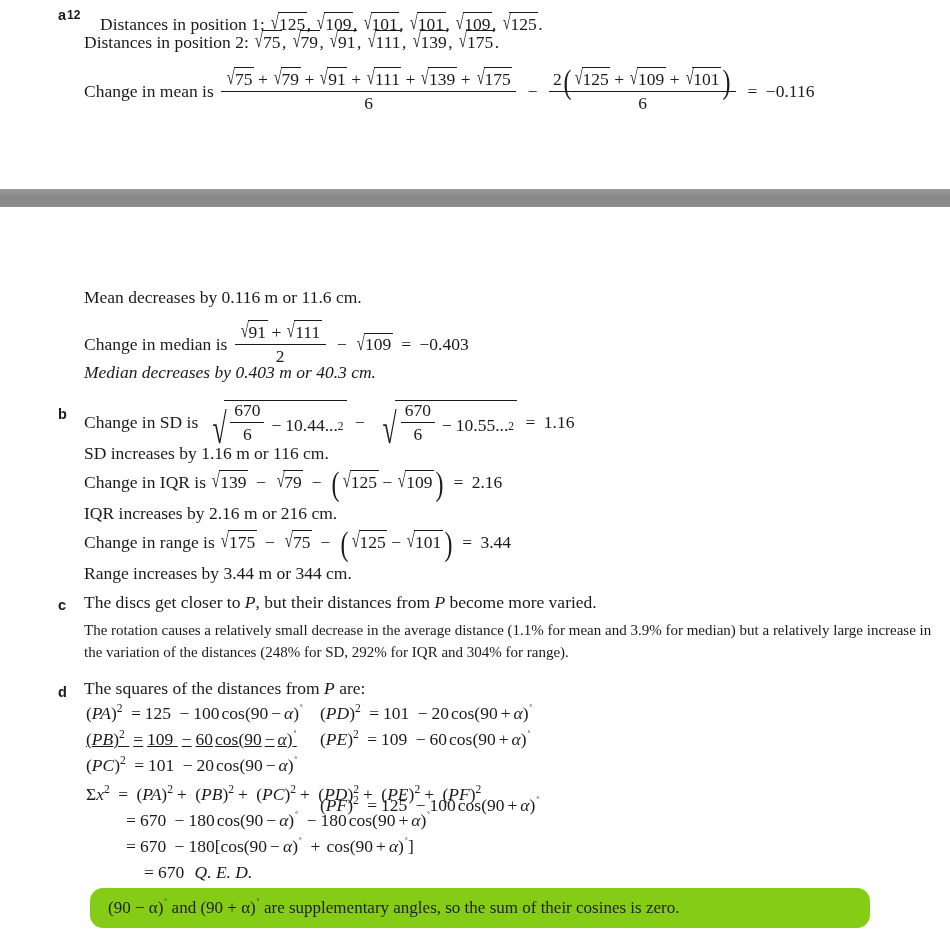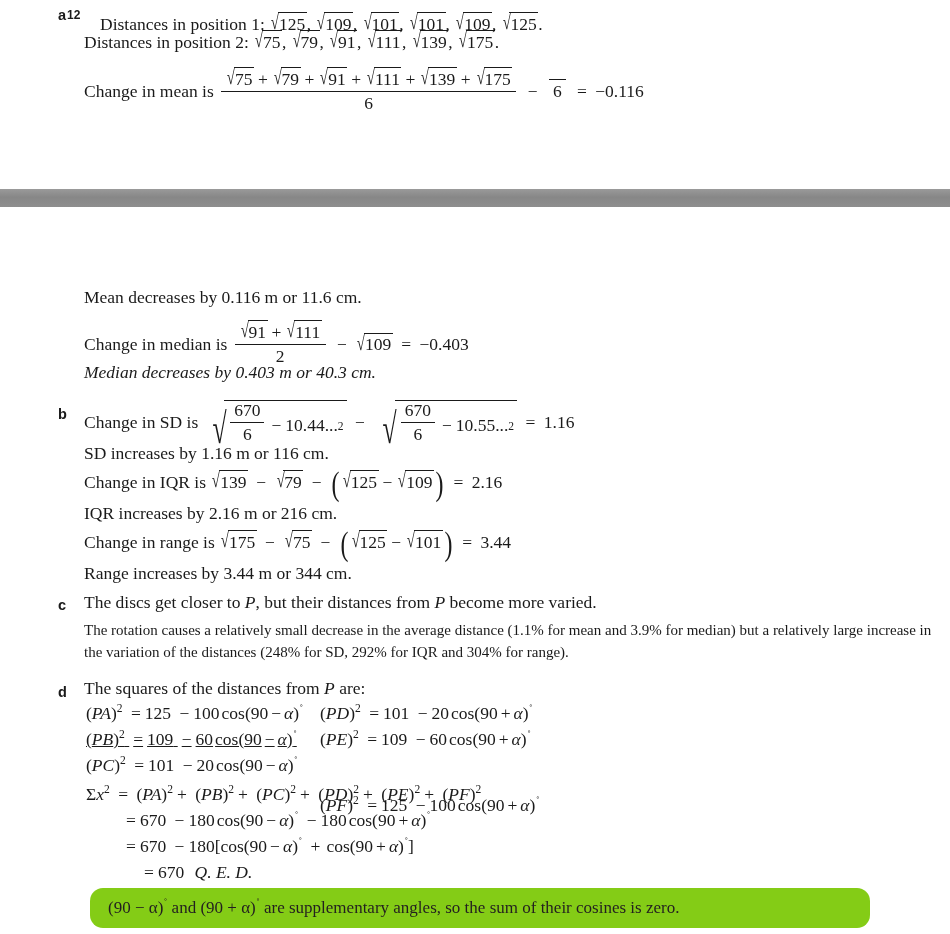--- a/index.html
+++ b/index.html
@@ -163,20 +163,23 @@
 <div class="row eq-text" style="left:84px; top:70px;">
   <span>Change in mean is</span>
   <span class="frac math">
     <span class="num">
       <span class="sqrt"><span class="rad">√</span><span class="rand">75</span></span><span class="op">+</span><span class="sqrt"><span class="rad">√</span><span class="rand">79</span></span><span class="op">+</span><span class="sqrt"><span class="rad">√</span><span class="rand">91</span></span><span class="op">+</span><span class="sqrt"><span class="rad">√</span><span class="rand">111</span></span><span class="op">+</span><span class="sqrt"><span class="rad">√</span><span class="rand">139</span></span><span class="op">+</span><span class="sqrt"><span class="rad">√</span><span class="rand">175</span></span>
     </span>
     <span class="den">6</span>
   </span>
   <span class="op math">−</span>
   <span class="frac math">
+    <span class="num">
+      <span>2</span><span class="pbig">(</span><span class="sqrt"><span class="rad">√</span><span class="rand">125</span></span><span class="op">+</span><span class="sqrt"><span class="rad">√</span><span class="rand">109</span></span><span class="op">+</span><span class="sqrt"><span class="rad">√</span><span class="rand">101</span></span><span class="pbig">)</span>
+    </span>
     <span class="den">6</span>
   </span>
   <span class="op math">=</span>
   <span class="math">−0.116</span>
 </div>
 
 <div class="page-break" style="top:189px;"></div>
 
 <div class="row body-text" style="left:84px; top:287px;">Mean decreases by 0.116 m or 11.6 cm.</div>
 

